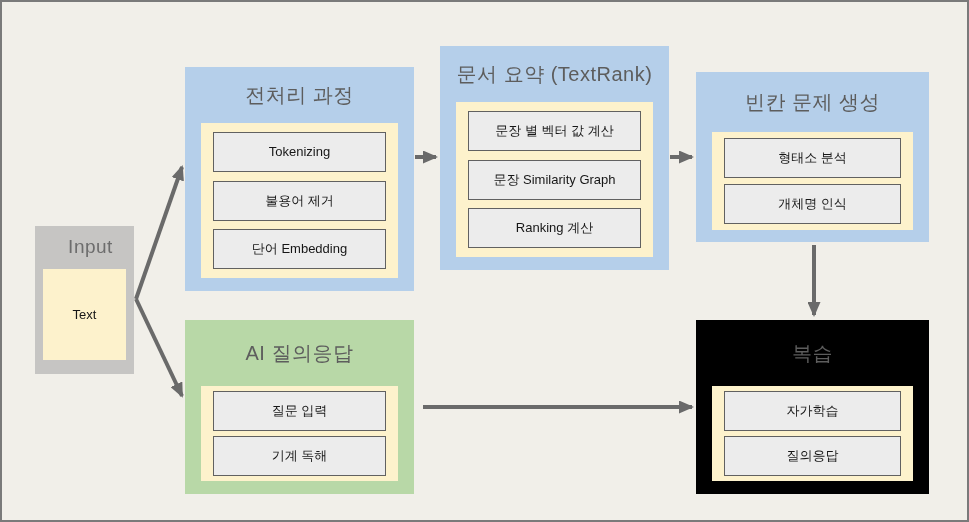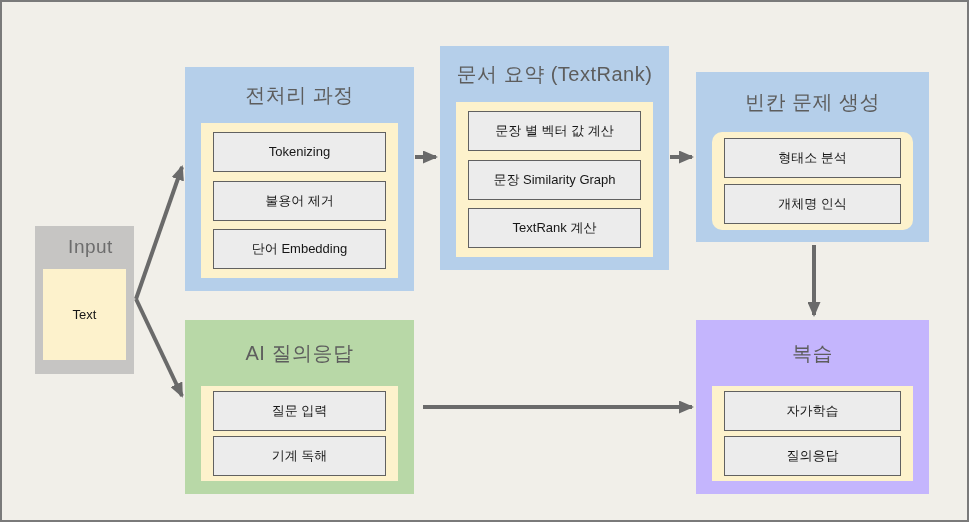--- a/index.html
+++ b/index.html
@@ -55,21 +55,21 @@
     align-items: center;
     justify-content: center;
     font-size: 13px;
     color: #161616;
     white-space: nowrap;
   }
 
   
   .node-blue   { background: #b5cfea; }
   .node-green  { background: #b8d8a7; }
-  .node-orange { background: #c4b5fd; }
+  .node-orange { background: #000000; }
   .node-gray   { background: #c6c5c3; }
 
   
   .node-input        { left: 33px;  top: 224px; width: 99px;  height: 148px; }
   .node-input .node-title { height: 42px; font-size: 19px; color: #6d6d6d; padding-left: 12px; }
   .node-input .panel { left: 8px; right: 8px; top: 43px; bottom: 14px; padding: 0 16px; }
   .node-input .input-item {
     flex: 1;
     display: flex;
     align-items: center;
@@ -78,21 +78,21 @@
     color: #161616;
   }
 
   .node-preprocessing { left: 183px; top: 44px;  width: 229px; height: 224px; margin-top: 21px; }
   .node-summary       { left: 438px; top: 44px;  width: 229px; height: 224px; }
   .node-preprocessing .node-title, .node-summary .node-title { height: 56px; }
   .node-preprocessing .panel, .node-summary .panel { left: 16px; right: 16px; top: 56px; bottom: 13px; }
 
   .node-blank-question { left: 694px; top: 70px; width: 233px; height: 170px; }
   .node-blank-question .node-title { height: 60px; }
-  .node-blank-question .panel { left: 16px; right: 16px; top: 60px; bottom: 12px; border-radius: 10px; }
+  .node-blank-question .panel { left: 16px; right: 16px; top: 60px; bottom: 12px; }
 
   .node-ai-qa  { left: 183px; top: 318px; width: 229px; height: 174px; text-decoration: underline; }
   .node-review { left: 694px; top: 318px; width: 233px; height: 174px; }
   .node-ai-qa .node-title, .node-review .node-title { height: 66px; }
   .node-ai-qa .panel, .node-review .panel { left: 16px; right: 16px; top: 66px; bottom: 13px; }
 </style>
 </head>
 <body>
 
 <div class="stage">
@@ -125,21 +125,21 @@
       <div class="item">불용어 제거</div>
       <div class="item">단어 Embedding</div>
     </div>
   </div>
 
   <div class="node node-blue node-summary">
     <div class="node-title">문서 요약 (TextRank)</div>
     <div class="panel">
       <div class="item">문장 별 벡터 값 계산</div>
       <div class="item">문장 Similarity Graph</div>
-      <div class="item">TextRank 계산</div>
+      <div class="item">Ranking 계산</div>
     </div>
   </div>
 
   <div class="node node-blue node-blank-question">
     <div class="node-title">빈칸 문제 생성</div>
     <div class="panel">
       <div class="item">형태소 분석</div>
       <div class="item">개체명 인식</div>
     </div>
   </div>

